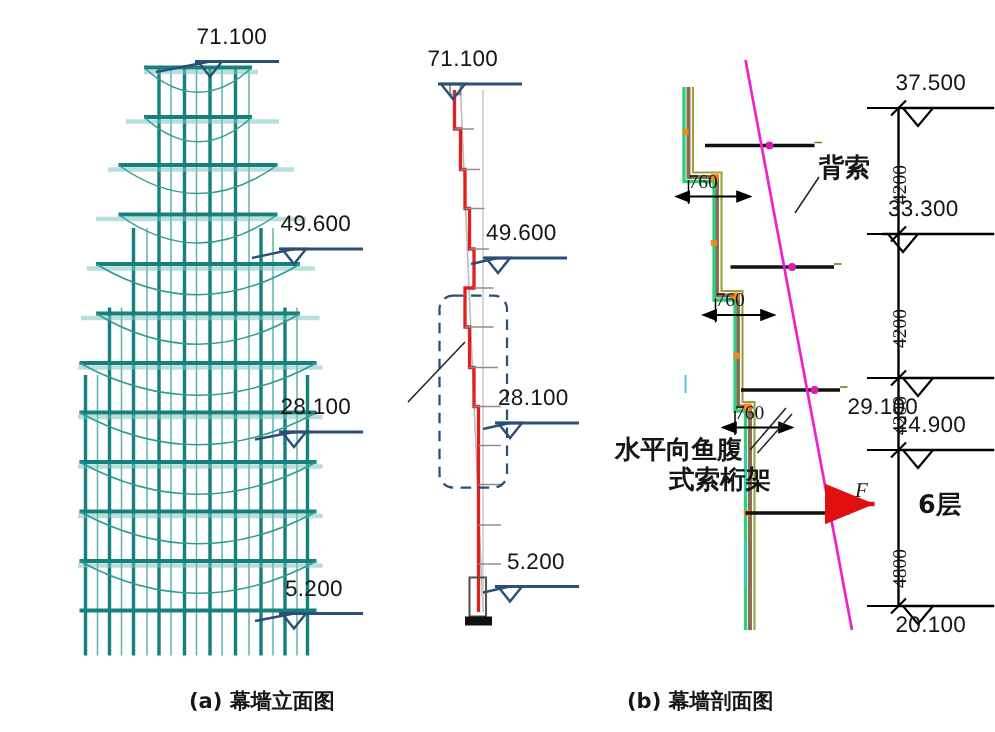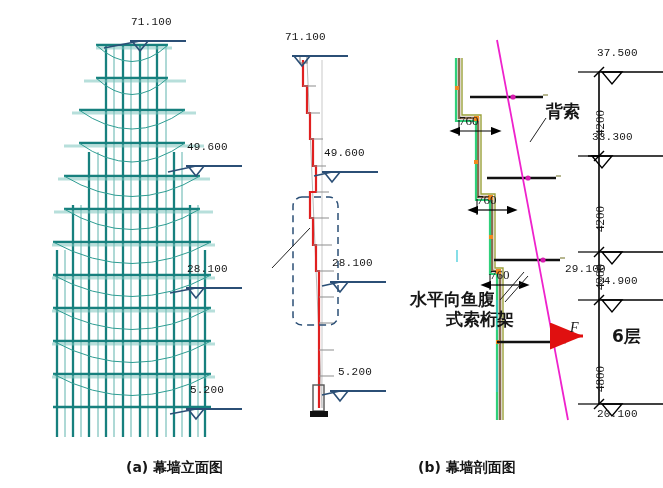--- a/index.html
+++ b/index.html
@@ -5,21 +5,21 @@
   html,body{margin:0;padding:0;}
   body{
     width:663px;height:488px;
     background:#ffffff;
     font-family:"Liberation Serif","DejaVu Serif",serif;
     position:relative;overflow:hidden;
   }
   #root{position:absolute;inset:0;}
   svg.layer{position:absolute;left:0;top:0;width:663px;height:488px;}
   .txt{position:absolute;white-space:nowrap;color:#161616;}
-  .num{font-family:Liberation Mono, monospace;font-size:11px;letter-spacing:.2px;}
+  .num{font-family:Liberation Sans, sans-serif;font-size:15px;letter-spacing:.2px;}
   .cn{font-family:"DejaVu Sans","Liberation Sans",sans-serif;font-weight:bold;font-size:17px;}
   .cap{font-family:"DejaVu Sans","Liberation Sans",sans-serif;font-weight:bold;font-size:14px;}
   .dim{font-family:"Liberation Serif","DejaVu Serif",serif;font-size:13px;}
   .ital{font-family:"Liberation Serif","DejaVu Serif",serif;font-style:italic;font-size:14px;}
   .vert{transform-origin:0 0;transform:rotate(-90deg);}
 </style>
 </head>
 <body>
 
 <div id="root">

